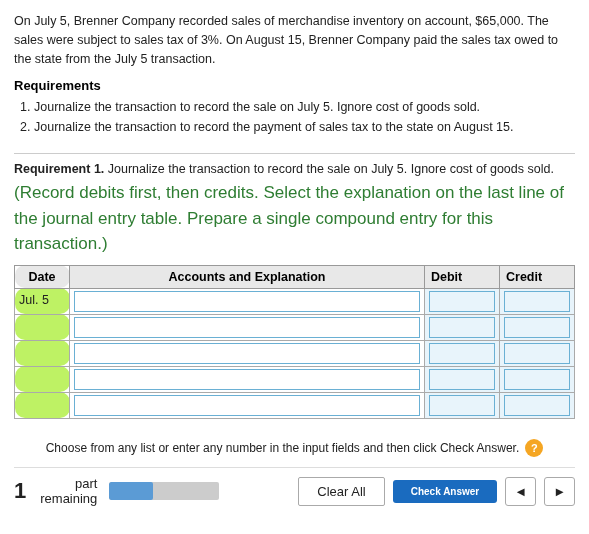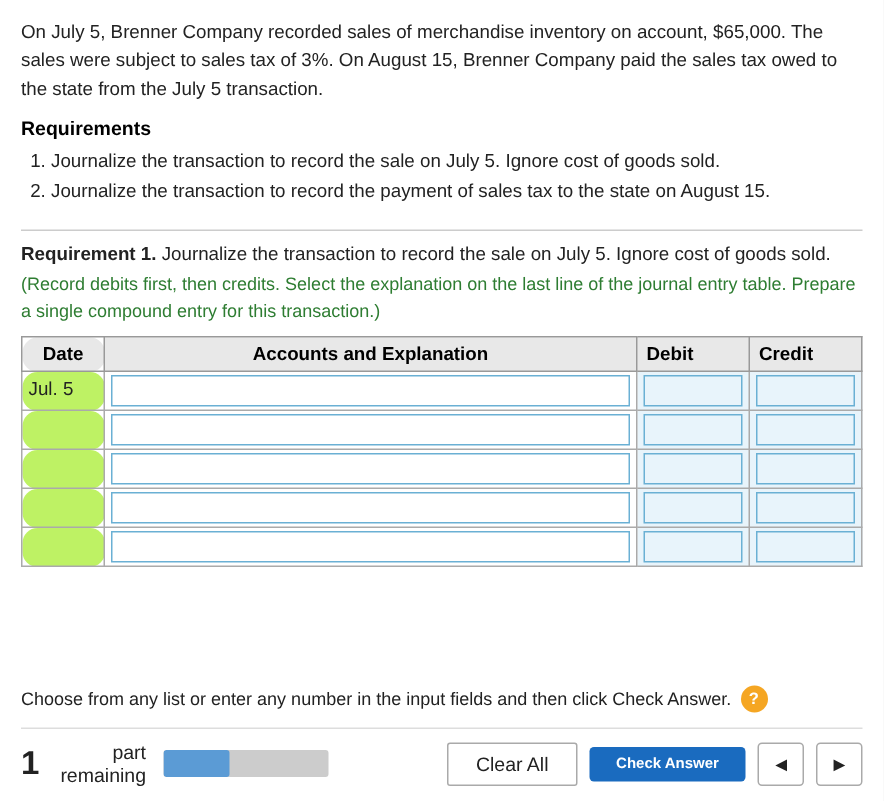--- a/index.html
+++ b/index.html
@@ -9,21 +9,21 @@
       background: #f0f0f0;
       display: flex;
       justify-content: center;
       align-items: flex-start;
       min-height: 534px;
     }
     .page-container {
       width: 589px;
       min-height: 534px;
       background: #fff;
-      padding: 12px 14px 0 14px;
+      padding: 12px 14px 18px 14px;
       display: flex;
       flex-direction: column;
     }
     .problem-text {
       font-size: 12.5px;
       line-height: 1.5;
       color: #222;
       margin-bottom: 10px;
     }
     .requirements-section {
@@ -50,21 +50,21 @@
     .req1-title {
       font-size: 12.5px;
       color: #222;
       margin-bottom: 4px;
     }
     .req1-title strong {
       font-weight: bold;
     }
     .instruction-text {
       color: #2e7d32;
-      font-size: 12px;
+      font-size: 17px;
       line-height: 1.5;
       margin-bottom: 8px;
     }
     .journal-table {
       width: 100%;
       border-collapse: collapse;
       margin-bottom: 6px;
     }
     .journal-table thead tr th {
       background: #e8e8e8;
@@ -127,20 +127,21 @@
       margin-top: auto;
       padding: 10px 0 0 0;
     }
     .choose-text {
       font-size: 12px;
       color: #222;
       margin-bottom: 10px;
       display: flex;
       align-items: center;
       gap: 6px;
+      justify-content: center;
     }
     .help-icon {
       width: 18px;
       height: 18px;
       background: #f5a623;
       border-radius: 50%;
       display: inline-flex;
       align-items: center;
       justify-content: center;
       color: #fff;

